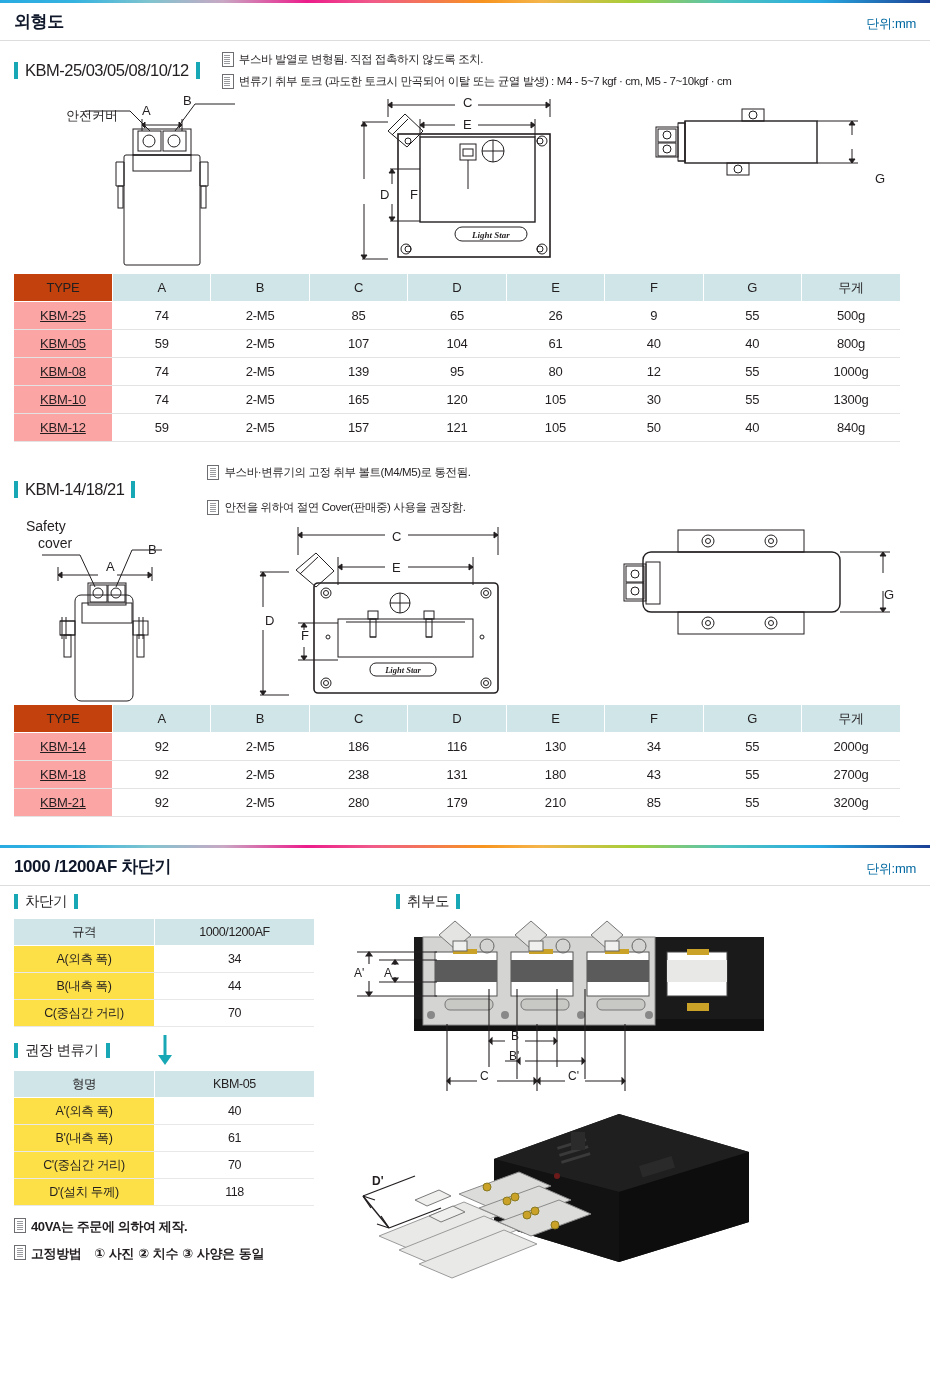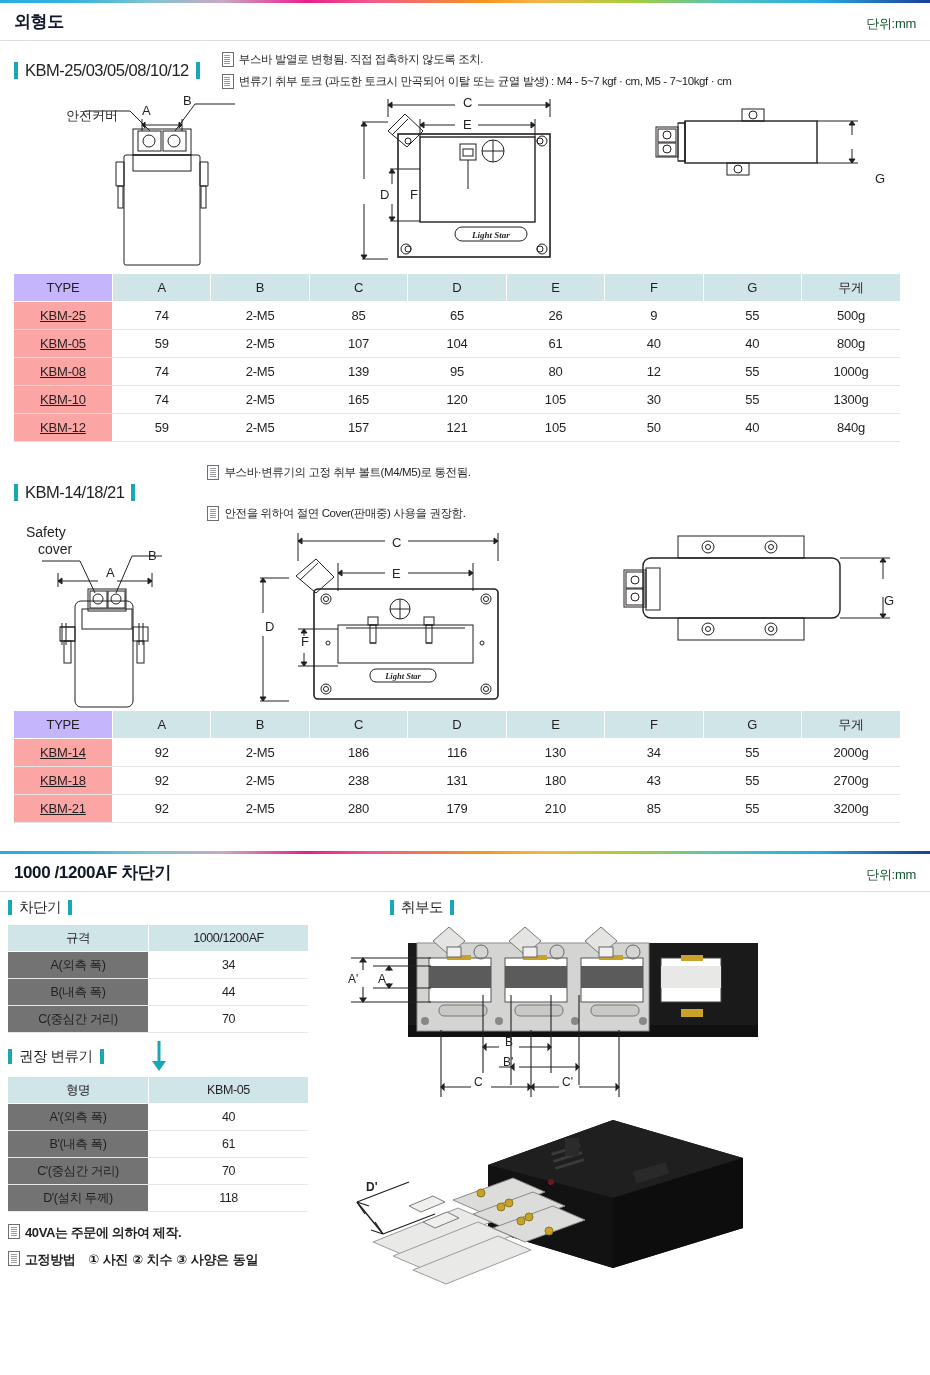--- a/index.html
+++ b/index.html
@@ -24,70 +24,70 @@
   .thin-rule{height:1px;width:100%;background:#dddddd;}
 
   
   .sec-head{
     display:flex;align-items:flex-end;justify-content:space-between;
     padding:7px 14px 7px 14px;
   }
   .sec-title{
     font-size:17px;font-weight:bold;color:#0f172a;letter-spacing:-0.4px;
   }
-  .sec-unit{font-size:13px;color:#14532d;letter-spacing:-0.3px;}
+  .sec-unit{font-size:13px;color:#0369a1;letter-spacing:-0.3px;}
 
   
   .model-row{display:flex;align-items:center;padding:4px 14px 0 14px;}
   .model-tag{display:flex;align-items:center;font-size:16.5px;letter-spacing:-0.5px;color:#231f20;white-space:nowrap;}
   .bar-l,.bar-r{display:inline-block;width:4px;height:17px;background:#18a7b5;}
   .bar-l{margin-right:7px;}
   .bar-r{margin-left:7px;}
   .notes{margin-left:22px;display:flex;flex-direction:column;gap:7px;padding-top:1px;}
   .note{display:flex;align-items:flex-start;font-size:11.5px;letter-spacing:-0.4px;color:#231f20;}
   .note-ico{flex:0 0 auto;margin-right:5px;margin-top:0px;}
-  .notes-inline{display:flex;gap:26px;}
+  .notes-inline{display:flex;gap:20px;}
 
   
   .docico{width:10px;height:13px;border:1px solid #6d6e71;background:#fff;position:relative;display:inline-block;}
   .docico:before{
     content:"";position:absolute;left:1.5px;top:2px;width:6px;height:1px;
     box-shadow:0 2px 0 #9a9b9e,0 4px 0 #9a9b9e,0 6px 0 #9a9b9e,0 8px 0 #9a9b9e;
     background:#9a9b9e;
   }
 
   
   table.spec{border-collapse:collapse;width:886px;margin:0 14px;table-layout:fixed;}
   table.spec th,table.spec td{
     font-size:13px;text-align:center;height:27px;padding:0;
     border-bottom:1px solid #e3e3e3;color:#231f20;letter-spacing:-0.2px;
   }
   table.spec thead th{background:#cfe5e8;border-bottom:1px solid #ffffff;font-weight:normal;}
   table.spec tbody td:first-child{background:#fca5a5;text-decoration:underline;}
-  table.spec thead th:first-child{background:#c4b5fd;}
+  table.spec thead th:first-child{background:#c2410c;}
   table.spec th+th,table.spec td+td{border-left:1px solid #ffffff;}
   table.spec tbody tr:last-child td{border-bottom:1px solid #e3e3e3;}
 
   
   .draw-area{position:relative;width:930px;}
   .lbl{position:absolute;font-size:13px;color:#231f20;font-family:"Liberation Sans",sans-serif;}
   svg{display:block;}
 
   
-  .bot-wrap{display:flex;padding:0 8px;}
+  .bot-wrap{display:flex;padding:0 14px;}
   .bot-left{width:320px;}
   .bot-right{flex:1;position:relative;}
   .sub-tag{display:flex;align-items:center;font-size:14.5px;letter-spacing:-0.5px;margin:6px 0 8px 0;}
   .sub-tag .bar-l,.sub-tag .bar-r{height:15px;width:4px;}
   table.mini{border-collapse:collapse;width:300px;table-layout:fixed;}
   table.mini td{
     font-size:12.5px;height:26px;text-align:center;padding:0;
     border-bottom:1px solid #e8e8e8;letter-spacing:-0.4px;
   }
-  table.mini td.k{background:#737373;width:140px;border-right:1px solid #fff;}
+  table.mini td.k{background:#fde047;width:140px;border-right:1px solid #fff;}
   table.mini tr.hdr td{background:#cfe5e8;border-bottom:1px solid #fff;}
   table.mini tr.hdr td.v{background:#cfe5e8;}
   .foot-notes{margin-top:12px;display:flex;flex-direction:column;gap:9px;}
   .foot-notes .note{font-size:13px;font-weight:bold;}
   .circ{font-family:"DejaVu Sans",sans-serif;}
 </style>
 </head>
 <body>
 
 <div class="page">

